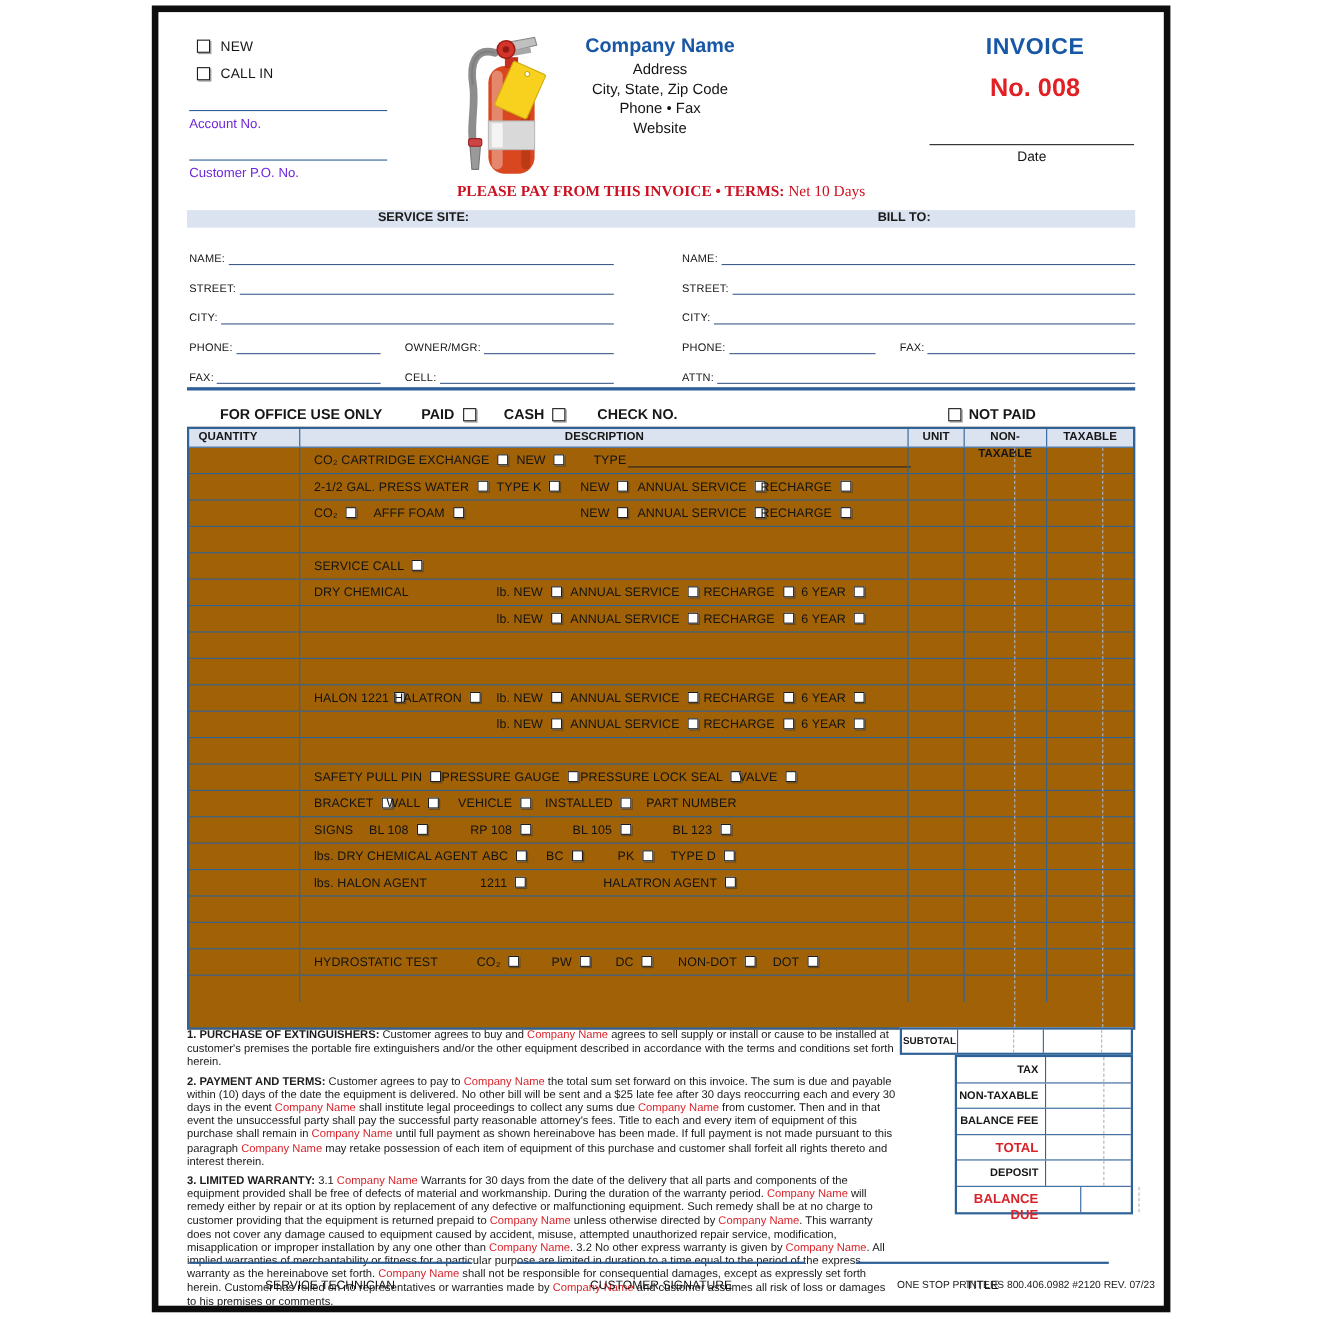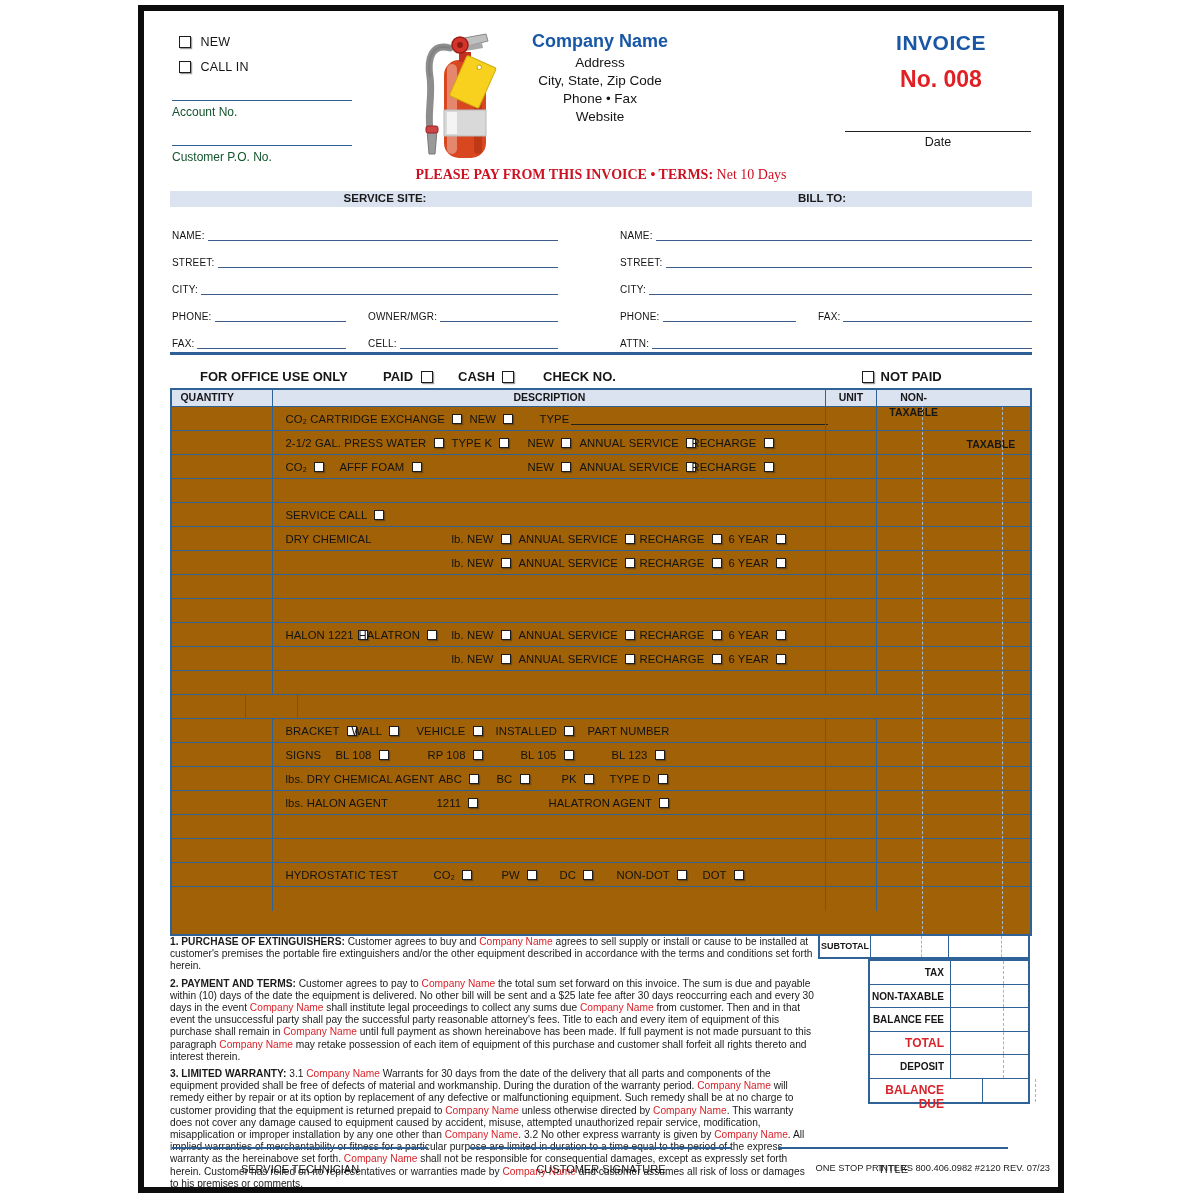--- a/index.html
+++ b/index.html
@@ -10,21 +10,21 @@
          border:6px solid #0d0d0d;box-sizing:border-box;background:#fff;}
 
   
   .cb{display:inline-block;width:8px;height:8px;border:1.4px solid #1c1c1c;background:#fff;
       box-shadow:1.2px 1.2px 0 rgba(40,40,40,.45);margin:0 3px -1px 4px;}
   .office .cb,.hdr-chk .cb{width:10px;height:10px;margin-bottom:-2px;}
 
   
   .hdr-chk{font-size:12.5px;letter-spacing:.2px;}
   .wline-blk{border-bottom:1.6px solid #2e5f95;}
-  .small-lbl{font-size:12px;color:#14532d;}
+  .small-lbl{font-size:12px;color:#6d28d9;}
 
   
   #company-name{left:420px;top:31px;width:360px;text-align:center;font-size:18px;
                 font-weight:bold;color:#1857a5;}
   .comp-line{left:420px;width:360px;text-align:center;font-size:13.5px;color:#141414;}
 
   
   #invoice-title{left:848px;top:31px;width:186px;text-align:center;font-size:21px;
                  font-weight:bold;color:#1857a5;letter-spacing:.5px;}
   #invoice-no{left:848px;top:66px;width:186px;text-align:center;font-size:23px;
@@ -51,21 +51,21 @@
   #table{left:170px;top:388px;width:862px;height:548px;border:2px solid #2f6398;
          box-sizing:border-box;background:#a16207;}
   .thead{display:flex;height:17px;background:#dbe2f0;border-bottom:1.6px solid #2f6398;box-sizing:border-box;}
   .th{font-size:10.5px;font-weight:bold;text-align:center;line-height:15px;
       box-sizing:border-box;border-left:1.4px solid #2f6398;}
   .th:first-child{border-left:none;}
   .trow{display:flex;height:24px;border-bottom:1px solid #2f6398;box-sizing:border-box;}
   .trow:last-child{border-bottom:none;}
   .tc{box-sizing:border-box;border-left:1.4px solid #2f6398;position:relative;}
   .tc:first-child{border-left:none;}
-  .w-qty{width:73px;} .w-dsc{width:573px;margin-left:30px;} .w-unit{width:52px;} .w-ntx{width:78px;} .w-tax{width:82px;margin-top:47px;}
+  .w-qty{width:73px;} .w-dsc{width:573px;margin-left:30px;} .w-unit{width:52px;} .w-ntx{width:78px;} .w-tax{width:82px;}
   .seg{position:absolute;top:50%;transform:translateY(-50%);white-space:nowrap;
        font-size:11.3px;color:#131313;letter-spacing:.1px;}
   .segline{top:auto;transform:none;bottom:5px;height:10px;border-bottom:1.2px solid #222;}
   .centsline-tbl{position:absolute;top:17px;bottom:0;width:0;border-left:1px dashed #a9b4c6;}
 
   
   #subtotal-row{left:818px;top:934px;width:212px;height:25px;border:2px solid #2f6398;
                 box-sizing:border-box;display:flex;background:#fff;}
   #subtotal-label{width:50px;font-size:9px;font-weight:bold;text-align:center;line-height:21px;}
   .subval{box-sizing:border-box;border-left:1.4px solid #2f6398;position:relative;}
@@ -333,20 +333,26 @@
         </div>
         <div class="trow">
           <div class="tc w-qty"></div>
           <div class="tc w-dsc"></div>
           <div class="tc w-unit"></div>
           <div class="tc w-ntx"></div>
           <div class="tc w-tax"></div>
         </div>
         <div class="trow">
           <div class="tc w-qty"></div>
+          <div class="tc w-dsc">
+            <span class="seg" style="left: 12px;">SAFETY PULL PIN <span class="cb"></span></span>
+            <span class="seg" style="left: 128px;">PRESSURE GAUGE <span class="cb"></span></span>
+            <span class="seg" style="left: 254px;">PRESSURE LOCK SEAL <span class="cb"></span></span>
+            <span class="seg" style="left: 398px;">VALVE <span class="cb"></span></span>
+          </div>
           <div class="tc w-unit"></div>
           <div class="tc w-ntx"></div>
           <div class="tc w-tax"></div>
         </div>
         <div class="trow">
           <div class="tc w-qty"></div>
           <div class="tc w-dsc">
             <span class="seg" style="left: 12px;">BRACKET <span class="cb"></span></span>
             <span class="seg" style="left: 78px;">WALL <span class="cb"></span></span>
             <span class="seg" style="left: 143px;">VEHICLE <span class="cb"></span></span>

